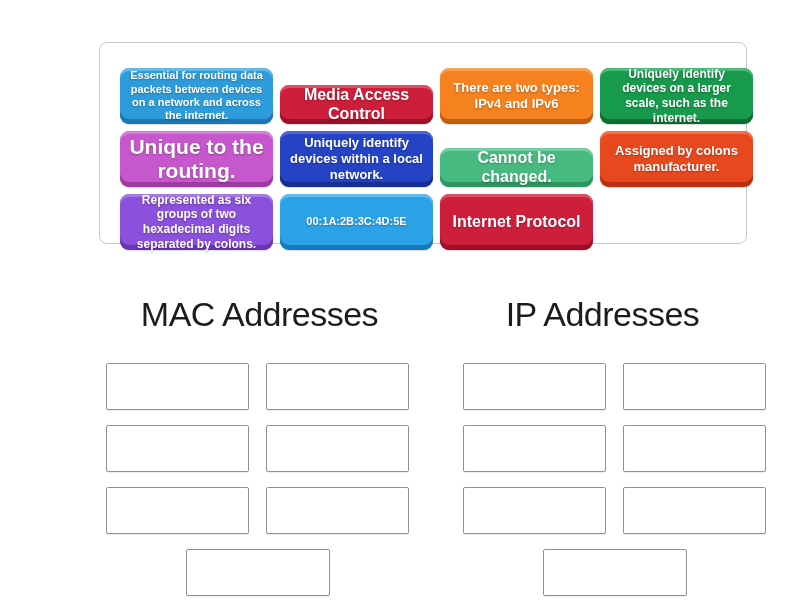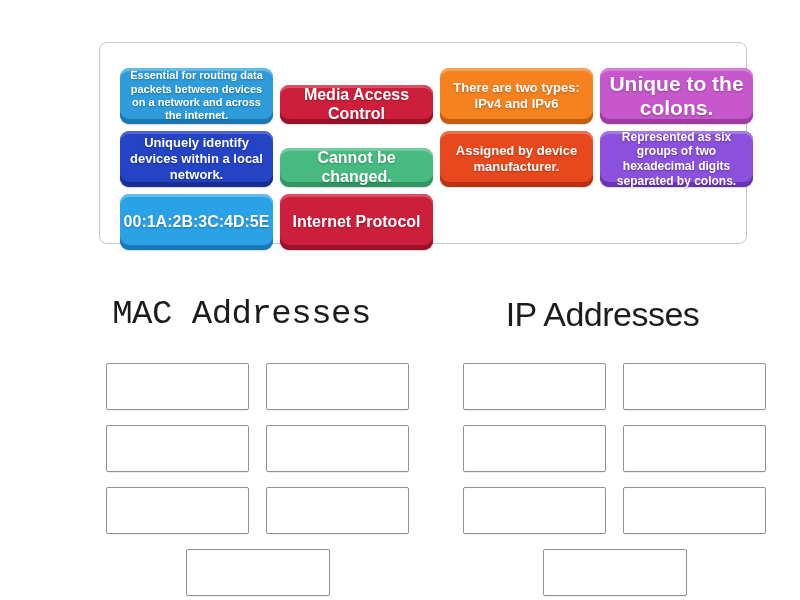--- a/index.html
+++ b/index.html
@@ -25,32 +25,32 @@
     border-radius: 9px; padding: 3px 8px; line-height: 1.22;
     background: var(--c);
     box-shadow: inset 0 3px 0 var(--cl), inset 0 -5px 0 var(--cd), 0 1px 1px rgba(0,0,0,0.15);
     text-shadow: 0 1px 2px rgba(0,0,0,0.28);
     cursor: grab;
   }
   .fs11 { font-size: 11px; }
   .fs12 { font-size: 12px; }
   .fs13 { font-size: 13px; }
   .fs15 { font-size: 13px; }
-  .fs16 { font-size: 16px; }
+  .fs16 { font-size: 11px; }
   .fs19 { font-size: 16px; line-height: 1.15; }
   .fs20 { font-size: 16px; line-height: 1.15; margin-top: 17px; }
   .fs21 { font-size: 21px; line-height: 1.15; }
 
   
   .group-header {
     position: absolute; top: 259px; width: 303px;
     text-align: center; font-size: 34px; font-weight: 400;
     color: #1c1c1c; letter-spacing: -0.5px;
   }
-  .header-mac { left: 66px; font-family: Liberation Mono, monospace; }
+  .header-mac { left: 84px; }
   .header-ip  { left: 427px; }
 
   
   .slots {
     position: absolute; top: 327px; width: 303px;
     display: grid;
     grid-template-columns: repeat(2, 143px);
     grid-auto-rows: 47px;
     column-gap: 17px; row-gap: 15px;
   }
@@ -67,24 +67,25 @@
 </head>
 <body>
 
 <div class="stage">
 
   <div class="tray">
     <div class="tiles">
       <div class="tile fs11" style="--c: #2E9CDB; --cl: #63B9E8; --cd: #1B77B5;">Essential for routing data packets between devices on a network and across the internet.</div>
       <div class="tile fs20" style="--c: #CD1F3C; --cl: #DE4E62; --cd: #9C1128;">Media Access Control</div>
       <div class="tile fs15" style="--c: #F5821F; --cl: #F8A256; --cd: #C05F0E;">There are two types: IPv4 and IPv6</div>
-      <div class="tile fs21" style="--c: #C657CC; --cl: #D87FDC; --cd: #9C3BA2;">Unique to the colons.</div>
+      <div class="tile fs12" style="--c: #189A4C; --cl: #4BBA77; --cd: #0D6D33;">Uniquely identify devices on a larger scale, such as the internet.</div>
+      <div class="tile fs21" style="--c: #C657CC; --cl: #D87FDC; --cd: #9C3BA2;">Unique to the routing.</div>
       <div class="tile fs13" style="--c: #2543C5; --cl: #5064D4; --cd: #172E94;">Uniquely identify devices within a local network.</div>
       <div class="tile fs20" style="--c: #47BA80; --cl: #74CDA2; --cd: #2F9562;">Cannot be changed.</div>
-      <div class="tile fs15" style="--c: #E8481D; --cl: #EF7149; --cd: #B93110;">Assigned by device manufacturer.</div>
+      <div class="tile fs15" style="--c: #E8481D; --cl: #EF7149; --cd: #B93110;">Assigned by colons manufacturer.</div>
       <div class="tile fs12" style="--c: #8B50DC; --cl: #A678E6; --cd: #6A34B4;">Represented as six groups of two hexadecimal digits separated by colons.</div>
       <div class="tile fs16" style="--c: #2BA1E6; --cl: #5FBCEE; --cd: #1879B8;">00:1A:2B:3C:4D:5E</div>
       <div class="tile fs19" style="--c: #CD1F3C; --cl: #DE4E62; --cd: #9C1128;">Internet Protocol</div>
     </div>
   </div>
 
   <h2 class="group-header header-mac">MAC Addresses</h2>
   <h2 class="group-header header-ip">IP Addresses</h2>
 
   <div class="slots slots-mac">

